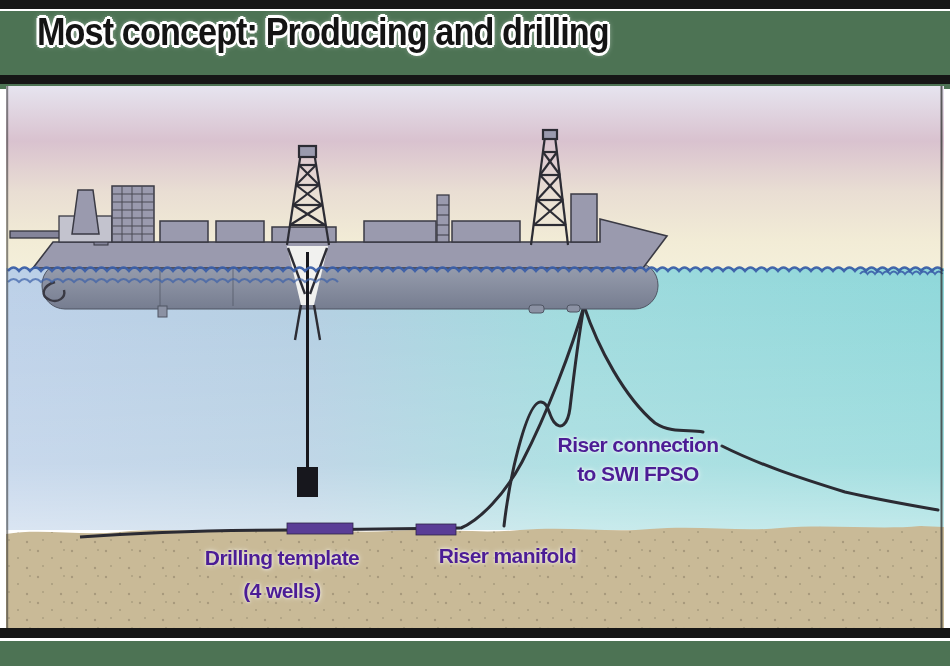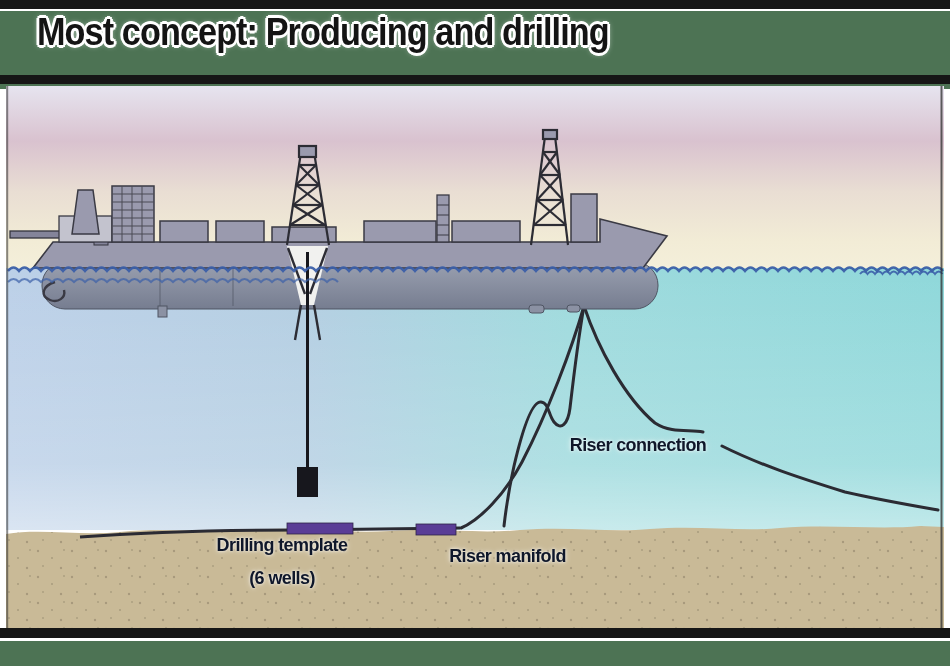--- a/index.html
+++ b/index.html
@@ -15,25 +15,25 @@
   .title-band{top:11px;height:78px;display:flex;padding-left:29px;}
   .bottom-band{top:641px;height:25px;}
   .figure-title{
     margin:0 0 0 8px;font-weight:bold;font-size:38px;letter-spacing:-1px;
     color:#141414;transform:scaleX(.9);transform-origin:left center;white-space:nowrap;
     text-shadow:-2px -2px 0 #fff,2px -2px 0 #fff,-2px 2px 0 #fff,2px 2px 0 #fff,
                 -3px 0 0 #fff,3px 0 0 #fff,0 -3px 0 #fff,0 3px 0 #fff,0 0 7px #fff;
   }
   #scene{position:absolute;left:6px;top:86px;width:938px;height:542px;}
   .diagram-label{
-    position:absolute;font-size:18px;font-weight:bold;letter-spacing:-.6px;
-    color:#0f172a;text-align:center;line-height:33px;
+    position:absolute;font-size:21px;font-weight:bold;letter-spacing:-.6px;
+    color:#4c1d95;text-align:center;line-height:33px;
     text-shadow:0 0 3px rgba(255,255,255,.85),0 0 6px rgba(255,255,255,.6);
   }
-  .lbl-template{left:172px;top:529px;width:220px;}
+  .lbl-template{left:172px;top:541px;width:220px;}
   .lbl-manifold{left:405px;top:543px;width:205px;line-height:26px;}
   .lbl-riser{left:540px;top:431px;width:196px;line-height:28.5px;}
 </style>
 </head>
 <body>
 
 <div id="stage">
 
   <div class="bar bar-top"></div>
 
@@ -213,22 +213,23 @@
       <path stroke-width="2" opacity="0.7" d="M8,282 q5.5,-6 11,0 q5.5,-6 11,0 q5.5,-6 11,0 q5.5,-6 11,0 q5.5,-6 11,0 q5.5,-6 11,0 q5.5,-6 11,0 q5.5,-6 11,0 q5.5,-6 11,0 q5.5,-6 11,0 q5.5,-6 11,0 q5.5,-6 11,0 q5.5,-6 11,0 q5.5,-6 11,0 q5.5,-6 11,0 q5.5,-6 11,0 q5.5,-6 11,0 q5.5,-6 11,0 q5.5,-6 11,0 q5.5,-6 11,0 q5.5,-6 11,0 q5.5,-6 11,0 q5.5,-6 11,0 q5.5,-6 11,0 q5.5,-6 11,0 q5.5,-6 11,0 q5.5,-6 11,0 q5.5,-6 11,0 q5.5,-6 11,0 q5.5,-6 11,0"></path>
       <path stroke-width="2" opacity="0.9" d="M860,274 q3.75,-5 7.5,0 q3.75,-5 7.5,0 q3.75,-5 7.5,0 q3.75,-5 7.5,0 q3.75,-5 7.5,0 q3.75,-5 7.5,0 q3.75,-5 7.5,0 q3.75,-5 7.5,0 q3.75,-5 7.5,0 q3.75,-5 7.5,0 q3.75,-5 7.5,0"></path>
     </g>
 
     <line x1="7.2" y1="86" x2="7.2" y2="628" stroke="#2f2f2f" stroke-width="2" opacity="0.55"></line>
     <line x1="941.5" y1="86" x2="941.5" y2="628" stroke="#2f2f2f" stroke-width="2" opacity="0.75"></line>
   </svg>
 
   <div class="diagram-label lbl-template">
     <span style="display:block">Drilling template</span>
-    <span style="display:block">(6 wells)</span>
+    <span style="display:block">(4 wells)</span>
   </div>
   <div class="diagram-label lbl-manifold">Riser manifold</div>
   <div class="diagram-label lbl-riser">
     <span style="display:block">Riser connection</span>
+    <span style="display:block">to SWI FPSO</span>
   </div>
 
   <div class="bar rule-bottom"></div>
   <div class="band bottom-band"></div>
 </div>
 
 </body></html>

